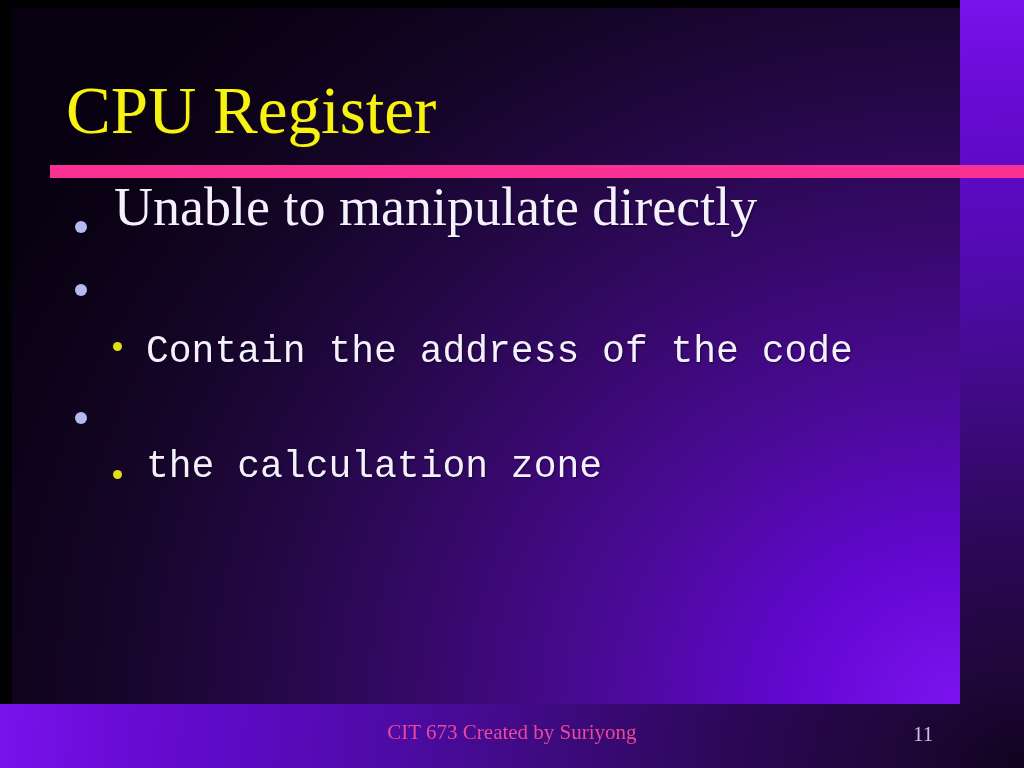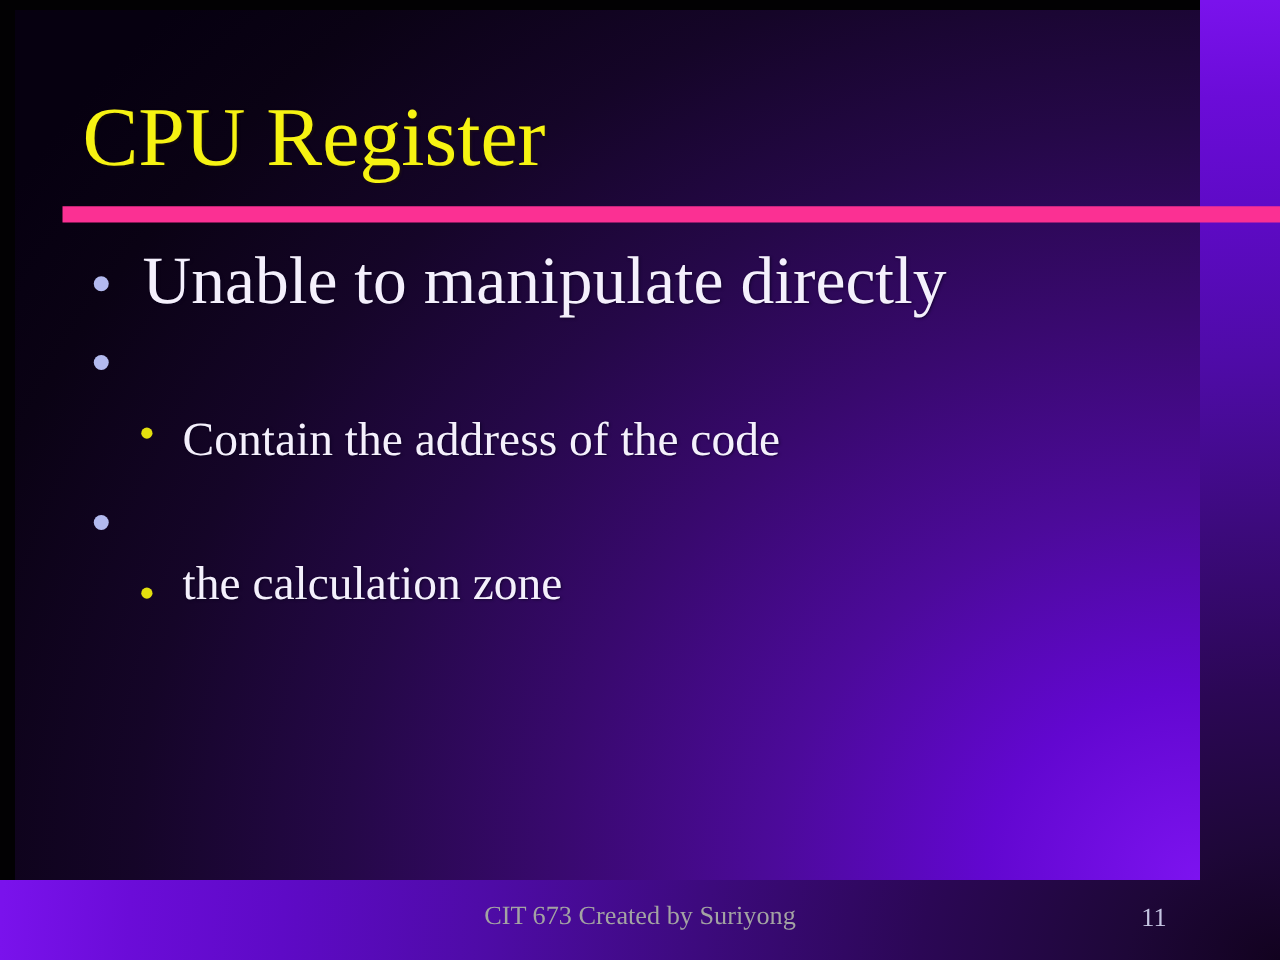--- a/index.html
+++ b/index.html
@@ -55,34 +55,34 @@
     background: #fb3093;
   }
   .bullet-text {
     position: absolute;
     line-height: 1;
     color: #f4f0fc;
     text-shadow: 1px 1px 2px rgba(10, 0, 30, 0.6);
     white-space: nowrap;
   }
   .bullet-text.l1 { left: 114px; font-size: 54px; }
-  .bullet-text.l2 { left: 146px; font-size: 38px; }
+  .bullet-text.l2 { left: 146px; font-size: 38px; font-family: Liberation Mono, monospace; }
   .dot {
     position: absolute;
     border-radius: 50%;
   }
   .dot.l1 { left: 75px; width: 12px; height: 12px; background: #b3baef; }
   .dot.l2 { left: 113px; width: 9px; height: 9px; background: #e3df0e; }
   .footer {
     position: absolute;
     left: 0; top: 722px; width: 1024px;
     text-align: center;
     font-size: 21px;
     line-height: 1;
-    color: #a3a3a3;
+    color: #ec4899;
     white-space: nowrap;
   }
   .page-num {
     position: absolute;
     left: 913px; top: 724px;
     font-size: 21px;
     line-height: 1;
     color: #c5c5e2;
   }
 </style>
@@ -92,21 +92,21 @@
 <div class="canvas">
   <div class="outer-bg"></div>
   <div class="slide-bg"></div>
   <div class="bar-top"></div>
   <div class="bar-left"></div>
 
   <h1 class="title">CPU Register</h1>
   <div class="rule"></div>
 
   <span class="dot l1" style="top:221px"></span>
-  <div class="bullet-text l1" style="top:197px">Unable to manipulate directly</div>
+  <div class="bullet-text l1" style="top:180px">Unable to manipulate directly</div>
 
   <span class="dot l1" style="top:284px"></span>
 
   <span class="dot l2" style="top:342px"></span>
   <div class="bullet-text l2" style="top:333px">Contain the address of the code</div>
 
   <span class="dot l1" style="top:412px"></span>
 
   <span class="dot l2" style="top:470px"></span>
   <div class="bullet-text l2" style="top:448px">the calculation zone</div>

